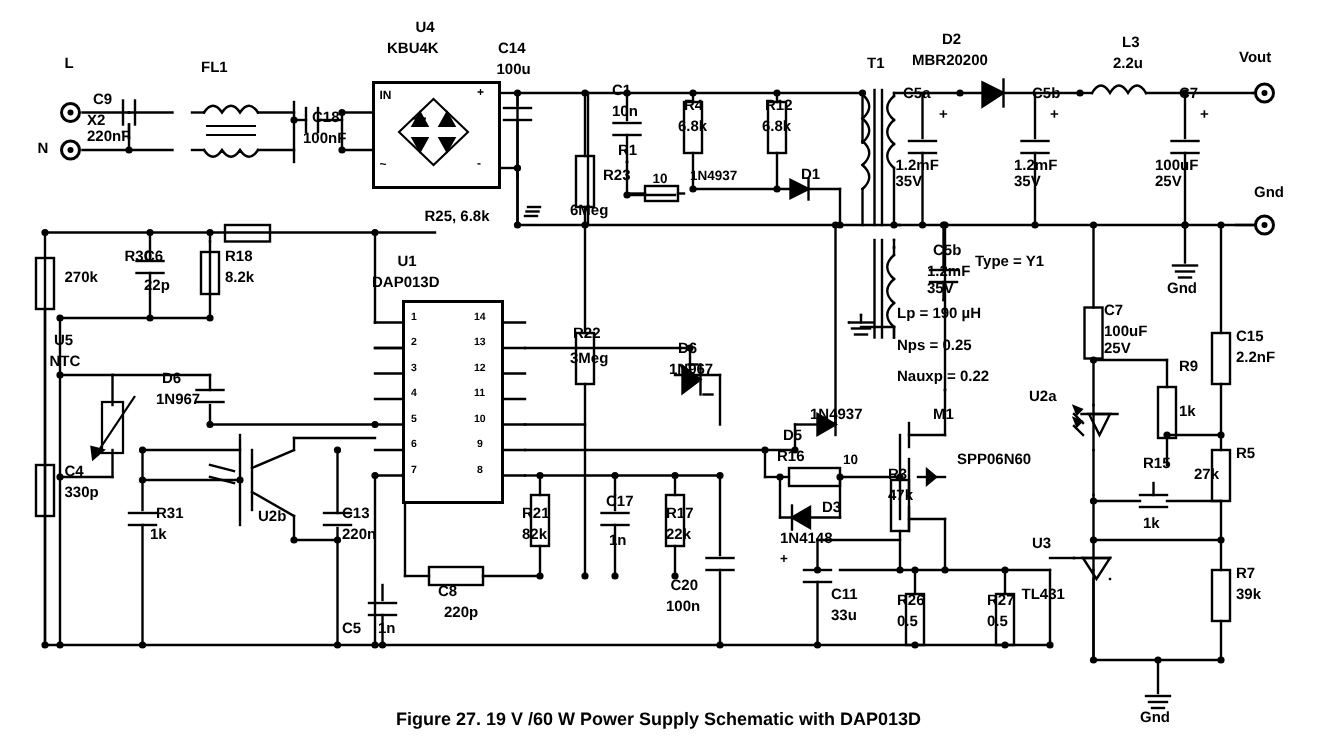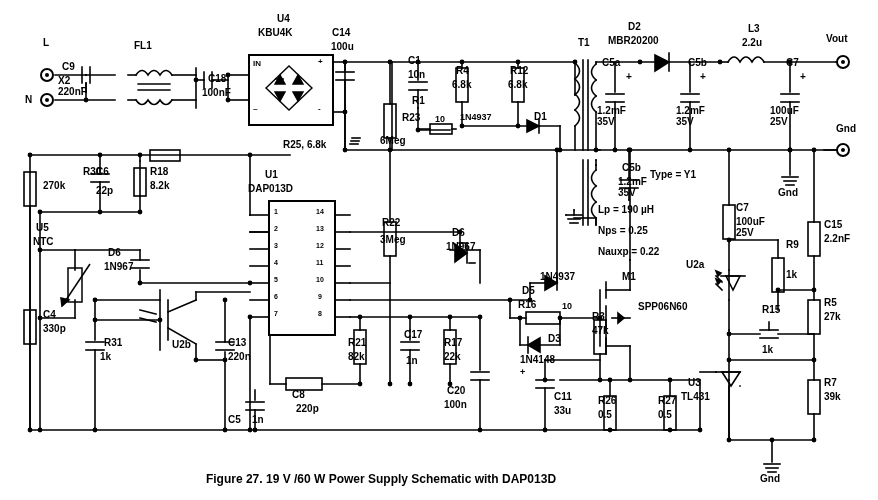--- a/index.html
+++ b/index.html
@@ -3,21 +3,21 @@
 <meta charset="utf-8">
 <style>
   html, body { margin:0; padding:0; background:#ffffff; }
   body { width:878px; height:500px; font-family:"Liberation Sans", sans-serif; }
   #stage { position:relative; width:878px; height:500px; overflow:hidden; background:#fff; }
   svg.wires { position:absolute; left:0; top:0; width:878px; height:500px; }
   .lbl { position:absolute; font-family:"Liberation Sans", sans-serif; font-size:10px;
          font-weight:bold; color:#000; line-height:1.05; white-space:pre; }
   .lbl.sm { font-size:9px; }
   .lbl.xs { font-size:8px; }
-  .cap { position:absolute; left:0; top:472px; width:762px; text-align:center;
+  .cap { position:absolute; left:0; top:472px; width:878px; text-align:center;
          font-size:12px; font-weight:bold; color:#000; }
   .icbox { position:absolute; border:2px solid #000; background:#fff; }
   .pinnum { position:absolute; font-size:7px; font-weight:bold; color:#000; }
   .term { position:absolute; width:14px; height:14px; border:2px solid #000;
           border-radius:50%; background:#fff; box-sizing:border-box; }
   .term::after { content:""; position:absolute; left:3px; top:3px; width:4px; height:4px;
           background:#000; border-radius:50%; }
 </style>
 </head>
 <body>
@@ -682,24 +682,24 @@
   <div class="lbl" style="left:800px;top:72px;">+</div>
 
   <div class="lbl" style="left:736px;top:203px;">C7</div>
   <div class="lbl" style="left:736px;top:217px;">100uF<br>25V</div>
   <div class="lbl" style="left:686px;top:260px;">U2a</div>
   <div class="lbl" style="left:786px;top:240px;">R9</div>
   <div class="lbl" style="left:786px;top:270px;">1k</div>
   <div class="lbl" style="left:824px;top:220px;">C15</div>
   <div class="lbl" style="left:824px;top:234px;">2.2nF</div>
   <div class="lbl" style="left:824px;top:298px;">R5</div>
-  <div class="lbl" style="left:824px;top:312px;">27k</div>
+  <div class="lbl" style="left:796px;top:312px;">27k</div>
   <div class="lbl" style="left:762px;top:305px;">R15</div>
   <div class="lbl" style="left:762px;top:345px;">1k</div>
-  <div class="lbl" style="left:688px;top:378px;text-align:center;">U3</div>
+  <div class="lbl" style="left:688px;top:358px;text-align:center;">U3</div>
   <div class="lbl" style="left:681px;top:392px;">TL431</div>
   <div class="lbl" style="left:824px;top:378px;">R7</div>
   <div class="lbl" style="left:824px;top:392px;">39k</div>
 
   <div class="lbl" style="left:778px;top:188px;">Gnd</div>
   <div class="lbl" style="left:760px;top:474px;">Gnd</div>
 
   <div class="cap">Figure 27. 19 V /60 W Power Supply Schematic with DAP013D</div>
 </div>
 

